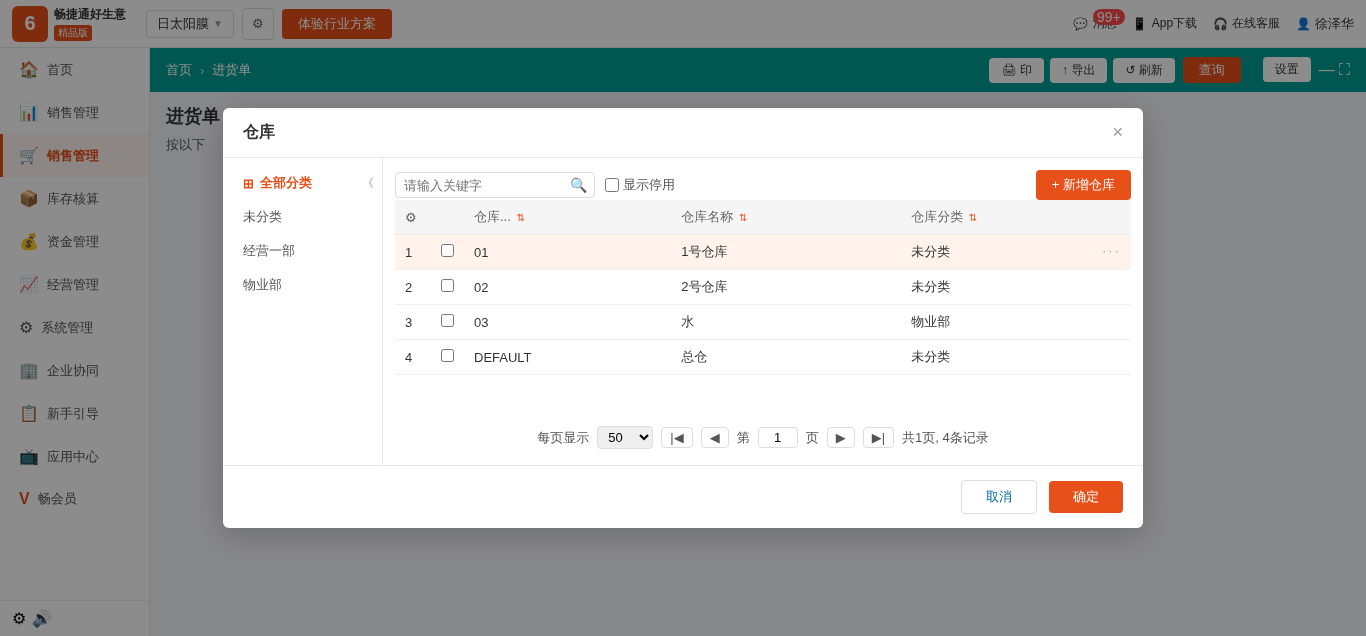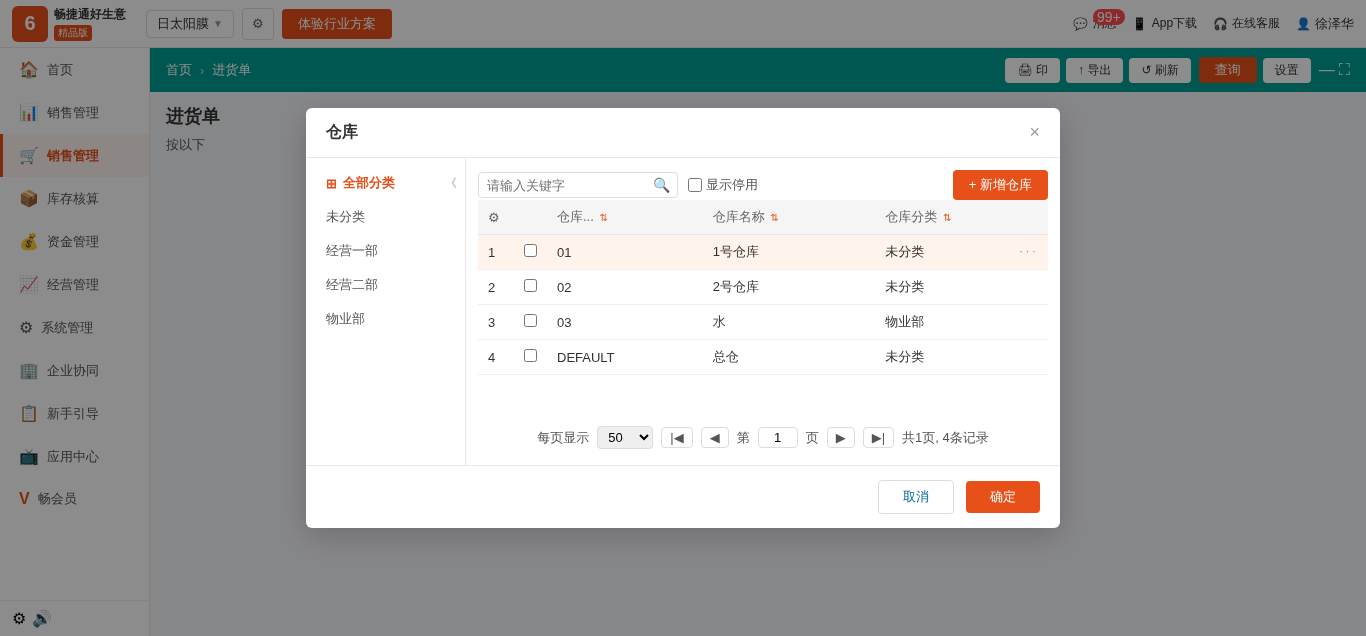--- a/index.html
+++ b/index.html
@@ -27,21 +27,21 @@
     .sidebar { width: 150px; background: #fff; border-right: 1px solid #e8e8e8; display: flex; flex-direction: column; }
     .sidebar-item { display: flex; align-items: center; gap: 8px; padding: 12px 16px; cursor: pointer; color: #555; font-size: 13px; border-left: 3px solid transparent; }
     .sidebar-item.active { background: #fff5f0; color: #e8501a; border-left-color: #e8501a; font-weight: bold; }
     .sidebar-icon { font-size: 16px; }
 
     
     .content-area { flex: 1; background: #f5f6fa; overflow: hidden; }
 
     
     .overlay { position: fixed; top: 0; left: 0; width: 1366px; height: 636px; background: rgba(0,0,0,0.45); z-index: 100; display: flex; align-items: center; justify-content: center; }
-    .modal { background: #fff; border-radius: 6px; width: 754px; min-height: 420px; display: flex; flex-direction: column; box-shadow: 0 8px 32px rgba(0,0,0,0.2); }
+    .modal { background: #fff; border-radius: 6px; width: 920px; min-height: 420px; display: flex; flex-direction: column; box-shadow: 0 8px 32px rgba(0,0,0,0.2); }
     .modal-header { display: flex; align-items: center; justify-content: space-between; padding: 14px 20px; border-bottom: 1px solid #e8e8e8; }
     .modal-title { font-size: 16px; font-weight: bold; color: #333; }
     .modal-close { cursor: pointer; color: #999; font-size: 18px; border: none; background: none; }
     .modal-body { display: flex; flex: 1; }
 
     
     .category-panel { width: 160px; border-right: 1px solid #e8e8e8; padding: 8px 0; }
     .category-header { display: flex; align-items: center; gap: 6px; padding: 8px 12px; font-size: 13px; font-weight: bold; color: #e8501a; cursor: pointer; }
     .collapse-btn { color: #999; cursor: pointer; font-size: 12px; border: none; background: none; padding: 0 4px; }
     .category-item { padding: 8px 20px; font-size: 13px; color: #555; cursor: pointer; }
@@ -180,21 +180,21 @@
       <div style="background:#009e95; height:44px; display:flex; align-items:center; padding:0 16px; gap:8px;">
         <span style="color:#fff; font-size:13px; cursor:pointer;">首页</span>
         <span style="color:#fff; opacity:0.7;">›</span>
         <span style="color:#fff; font-size:13px;">进货单</span>
         <div style="flex:1;"></div>
         <div style="display:flex; gap:6px; align-items:center;">
           <button style="border:none; background:#fff; color:#333; border-radius:4px; padding:4px 12px; cursor:pointer; font-size:12px;">🖨 印</button>
           <button style="border:none; background:#fff; color:#333; border-radius:4px; padding:4px 12px; cursor:pointer; font-size:12px;">↑ 导出</button>
           <button style="border:none; background:#fff; color:#333; border-radius:4px; padding:4px 12px; cursor:pointer; font-size:12px;">↺ 刷新</button>
         </div>
-        <div style="display:flex; gap:6px; align-items:center;">
+        <div style="display:flex; gap:22px; align-items:flex-start;">
           <button style="border:none; background:#e8501a; color:#fff; border-radius:4px; padding:4px 16px; cursor:pointer; font-size:13px;">查询</button>
           <button style="border:none; background:#fff; color:#333; border-radius:4px; padding:4px 12px; cursor:pointer; font-size:12px;">设置</button>
         </div>
         <div style="display:flex; gap:4px; align-items:center;">
           <span style="color:#fff; font-size:16px; cursor:pointer;">—</span>
           <span style="color:#fff; font-size:16px; cursor:pointer;">⛶</span>
         </div>
       </div>
       <div style="background:#f5f6fa; padding:12px 16px;">
         <div style="font-size:18px; font-weight:bold; color:#333; margin-bottom:8px;">进货单</div>
@@ -216,21 +216,20 @@
         <div class="category-panel">
           <div style="display:flex; align-items:center; justify-content:space-between; padding: 0 4px 0 8px;">
             <div class="category-header">
               <span style="color:#e8501a;">⊞</span>
               <span>全部分类</span>
             </div>
             <button class="collapse-btn">《</button>
           </div>
           <div class="category-item">未分类</div>
           <div class="category-item">经营一部</div>
-          <div class="category-item">经营二部</div>
           <div class="category-item">物业部</div>
         </div>
 
         <div class="table-panel">
 
           <div class="table-toolbar">
             <div class="search-input-wrap">
               <input class="search-input" type="text" placeholder="请输入关键字" style="">
               <span class="search-icon">🔍</span>
             </div>

